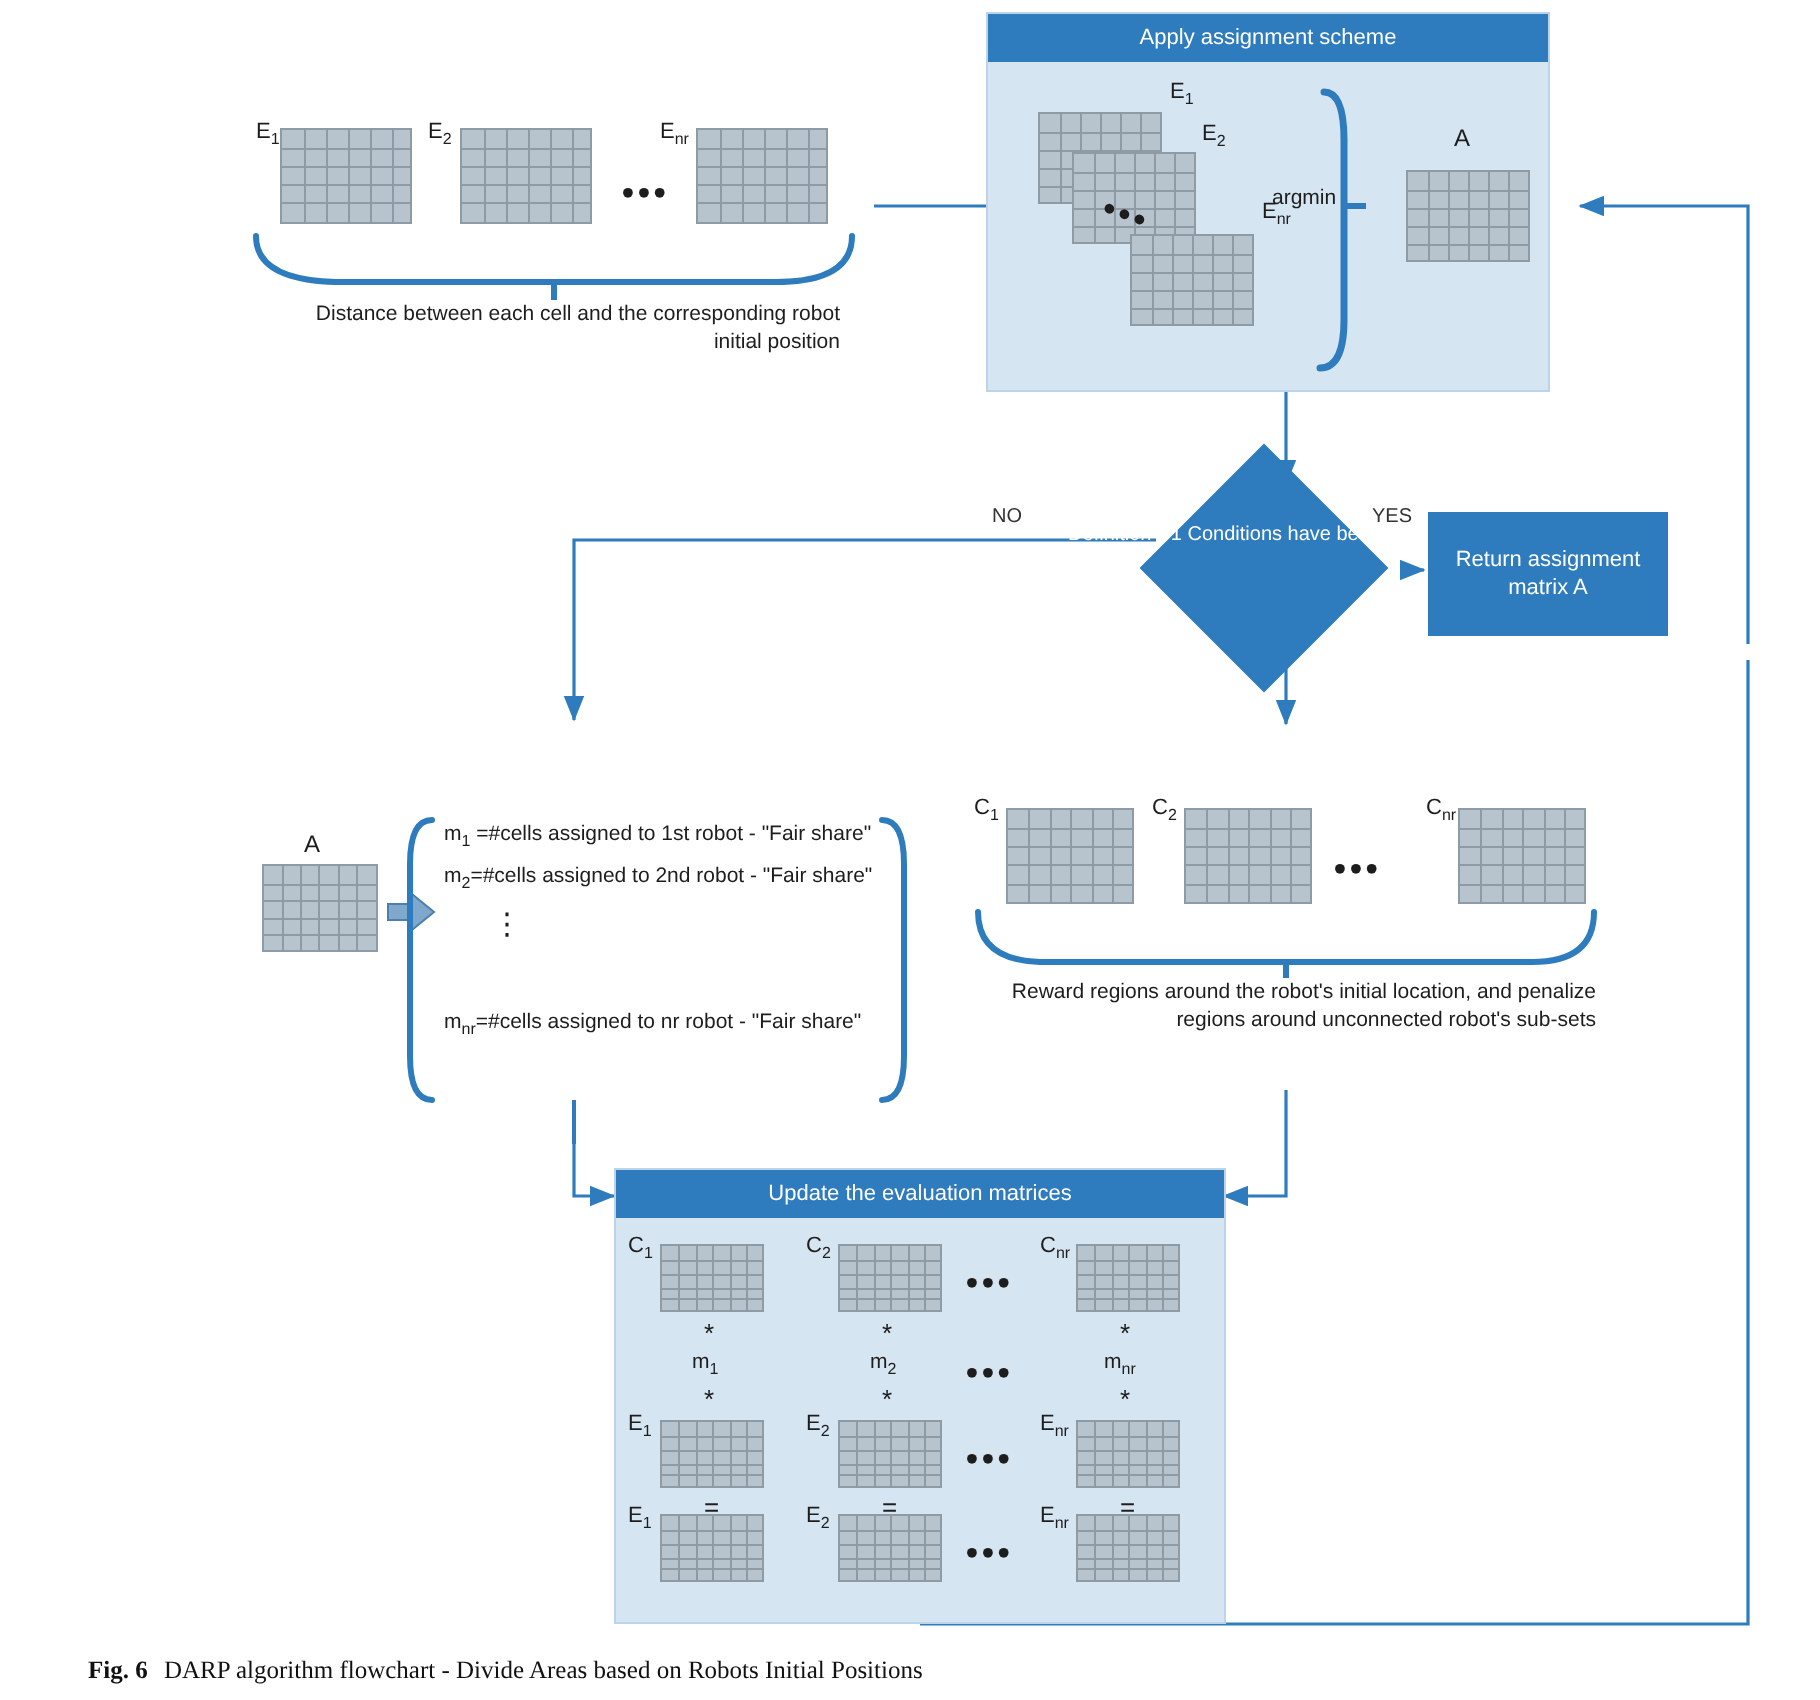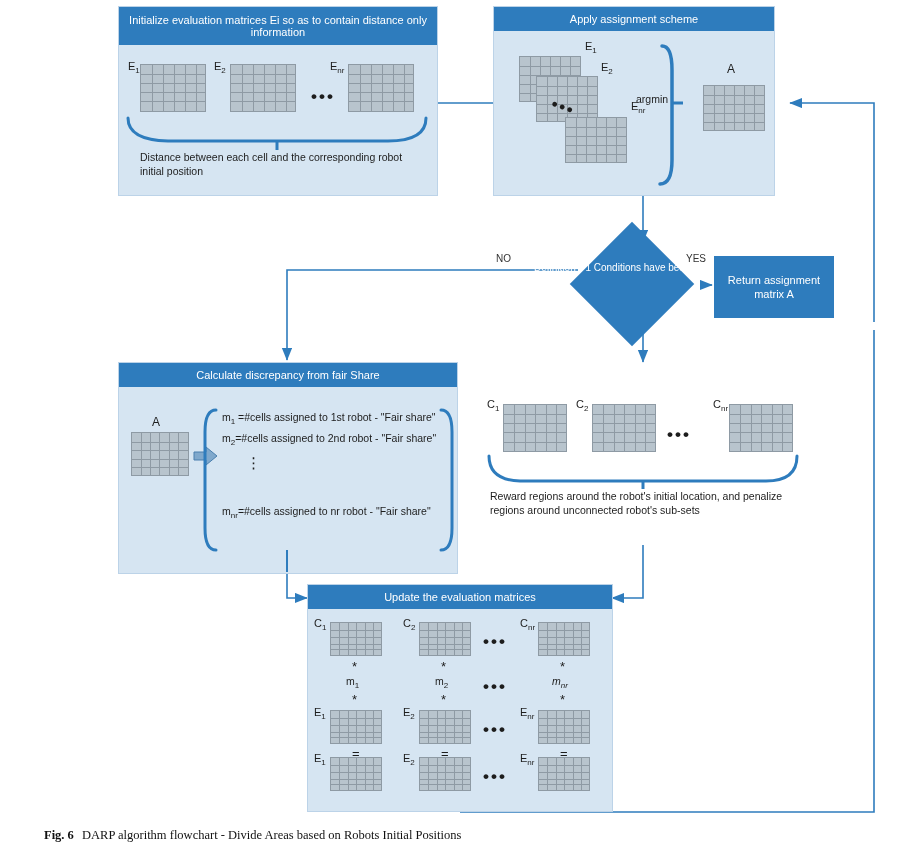--- a/index.html
+++ b/index.html
@@ -4,21 +4,21 @@
 <style>
   html,body{margin:0;padding:0;background:#ffffff;}
   body{width:910px;height:850px;position:relative;font-family:"Liberation Sans",sans-serif;overflow:hidden;}
   #stage{position:absolute;left:0;top:0;width:910px;height:850px;}
   .box{position:absolute;box-sizing:border-box;}
   .panel{background:#d6e5f2;border:1px solid #bcd3e8;}
   .panel-hdr{position:absolute;left:0;top:0;right:0;height:24px;background:#2e7cbd;color:#ffffff;
              font-size:11px;display:flex;align-items:center;justify-content:center;text-align:center;
              line-height:12px;padding:0 6px;box-sizing:border-box;}
   .panel-hdr.two{height:38px;}
-  .caption{position:absolute;font-size:10.5px;color:#1d1d1d;text-align:left;line-height:14px;}
+  .caption{position:absolute;font-size:10.5px;color:#1d1d1d;text-align:right;line-height:14px;}
   .lbl{position:absolute;font-size:11px;color:#1d1d1d;white-space:nowrap;}
   .lbl sub{font-size:8px;}
   .grid{position:absolute;background:#b8c4cd;border:1px solid #8e9aa4;box-sizing:border-box;}
   .grid i{position:absolute;background:#8e9aa4;}
   .dots{position:absolute;font-size:17px;letter-spacing:2px;color:#1d1d1d;line-height:10px;font-weight:bold;}
   .diamond{position:absolute;background:#2e7cbd;transform:rotate(45deg);}
   .diamond-text{position:absolute;color:#ffffff;font-size:10px;text-align:center;line-height:12px;}
   .retbox{position:absolute;background:#2e7cbd;color:#ffffff;font-size:11px;display:flex;
           align-items:center;justify-content:center;text-align:center;line-height:14px;}
   svg.ov{position:absolute;left:0;top:0;width:910px;height:850px;overflow:visible;}
@@ -57,23 +57,20 @@
       <path d="M643,328 L643,362" marker-end="url(#ah)"></path>
 
       <path d="M287,572 L287,598 L307,598" marker-end="url(#ah)"></path>
 
       <path d="M643,545 L643,598 L612,598" marker-end="url(#ah)"></path>
 
       <path d="M460,812 L874,812 L874,330"></path>
     </g>
   </svg>
 
-  <div class="box panel" style="left:118px;top:6px;width:320px;height:190px;">
-    <div class="panel-hdr two">Initialize evaluation matrices Ei so as to contain distance only information</div>
-  </div>
   <div class="lbl" style="left:128px;top:60px;">E<sub>1</sub></div>
   <div class="grid" style="left:140px;top:64px;width:66px;height:48px;">
     <i style="left:11px;top:0;width:1px;height:46px;"></i>
       <i style="left:22px;top:0;width:1px;height:46px;"></i>
     <i style="left:33px;top:0;width:1px;height:46px;"></i>
       <i style="left:44px;top:0;width:1px;height:46px;"></i>
     <i style="left:55px;top:0;width:1px;height:46px;"></i>
     <i style="left:0;top:9px;width:64px;height:1px;"></i>
       <i style="left:0;top:18px;width:64px;height:1px;"></i>
     <i style="left:0;top:27px;width:64px;height:1px;"></i>
@@ -169,23 +166,20 @@
       <i style="left:0;top:36px;width:60px;height:1px;"></i>
   </div>
 
   <div class="diamond" style="left:588px;top:240px;width:88px;height:88px;"></div>
   <div class="diamond-text" style="left:534px;top:262px;width:196px;">Definition's 1 Conditions have been fulfilled?</div>
   <div class="lbl" style="left:496px;top:253px;font-size:10px;color:#333;">NO</div>
   <div class="lbl" style="left:686px;top:253px;font-size:10px;color:#333;">YES</div>
 
   <div class="retbox" style="left:714px;top:256px;width:120px;height:62px;">Return assignment matrix A</div>
 
-  <div class="box panel" style="left:118px;top:362px;width:340px;height:212px;">
-    <div class="panel-hdr">Calculate  discrepancy from fair Share</div>
-  </div>
   <div class="lbl" style="left:152px;top:415px;font-size:12px;">A</div>
   <div class="grid" style="left:131px;top:432px;width:58px;height:44px;">
     <i style="left:9px;top:0;width:1px;height:42px;"></i>
       <i style="left:18px;top:0;width:1px;height:42px;"></i>
     <i style="left:27px;top:0;width:1px;height:42px;"></i>
       <i style="left:37px;top:0;width:1px;height:42px;"></i>
     <i style="left:46px;top:0;width:1px;height:42px;"></i>
     <i style="left:0;top:9px;width:56px;height:1px;"></i>
       <i style="left:0;top:17px;width:56px;height:1px;"></i>
     <i style="left:0;top:26px;width:56px;height:1px;"></i>
@@ -289,21 +283,21 @@
       <i style="left:0;top:26px;width:50px;height:1px;"></i>
   </div>
 
   <div class="star" style="left:352px;top:659px;">*</div>
   <div class="star" style="left:441px;top:659px;">*</div>
   <div class="star" style="left:560px;top:659px;">*</div>
 
   <div class="mtxt" style="left:346px;top:675px;">m<sub>1</sub></div>
   <div class="mtxt" style="left:435px;top:675px;">m<sub>2</sub></div>
   <div class="dots" style="left:483px;top:682px;">•••</div>
-  <div class="mtxt" style="left:552px;top:675px;font-style:italic;">m<sub>nr</sub></div>
+  <div class="mtxt" style="left:552px;top:675px;">m<sub>nr</sub></div>
 
   <div class="star" style="left:352px;top:692px;">*</div>
   <div class="star" style="left:441px;top:692px;">*</div>
   <div class="star" style="left:560px;top:692px;">*</div>
 
   <div class="lbl" style="left:314px;top:706px;">E<sub>1</sub></div>
   <div class="grid" style="left:330px;top:710px;width:52px;height:34px;">
     <i style="left:8px;top:0;width:1px;height:32px;"></i>
       <i style="left:17px;top:0;width:1px;height:32px;"></i>
     <i style="left:25px;top:0;width:1px;height:32px;"></i>

